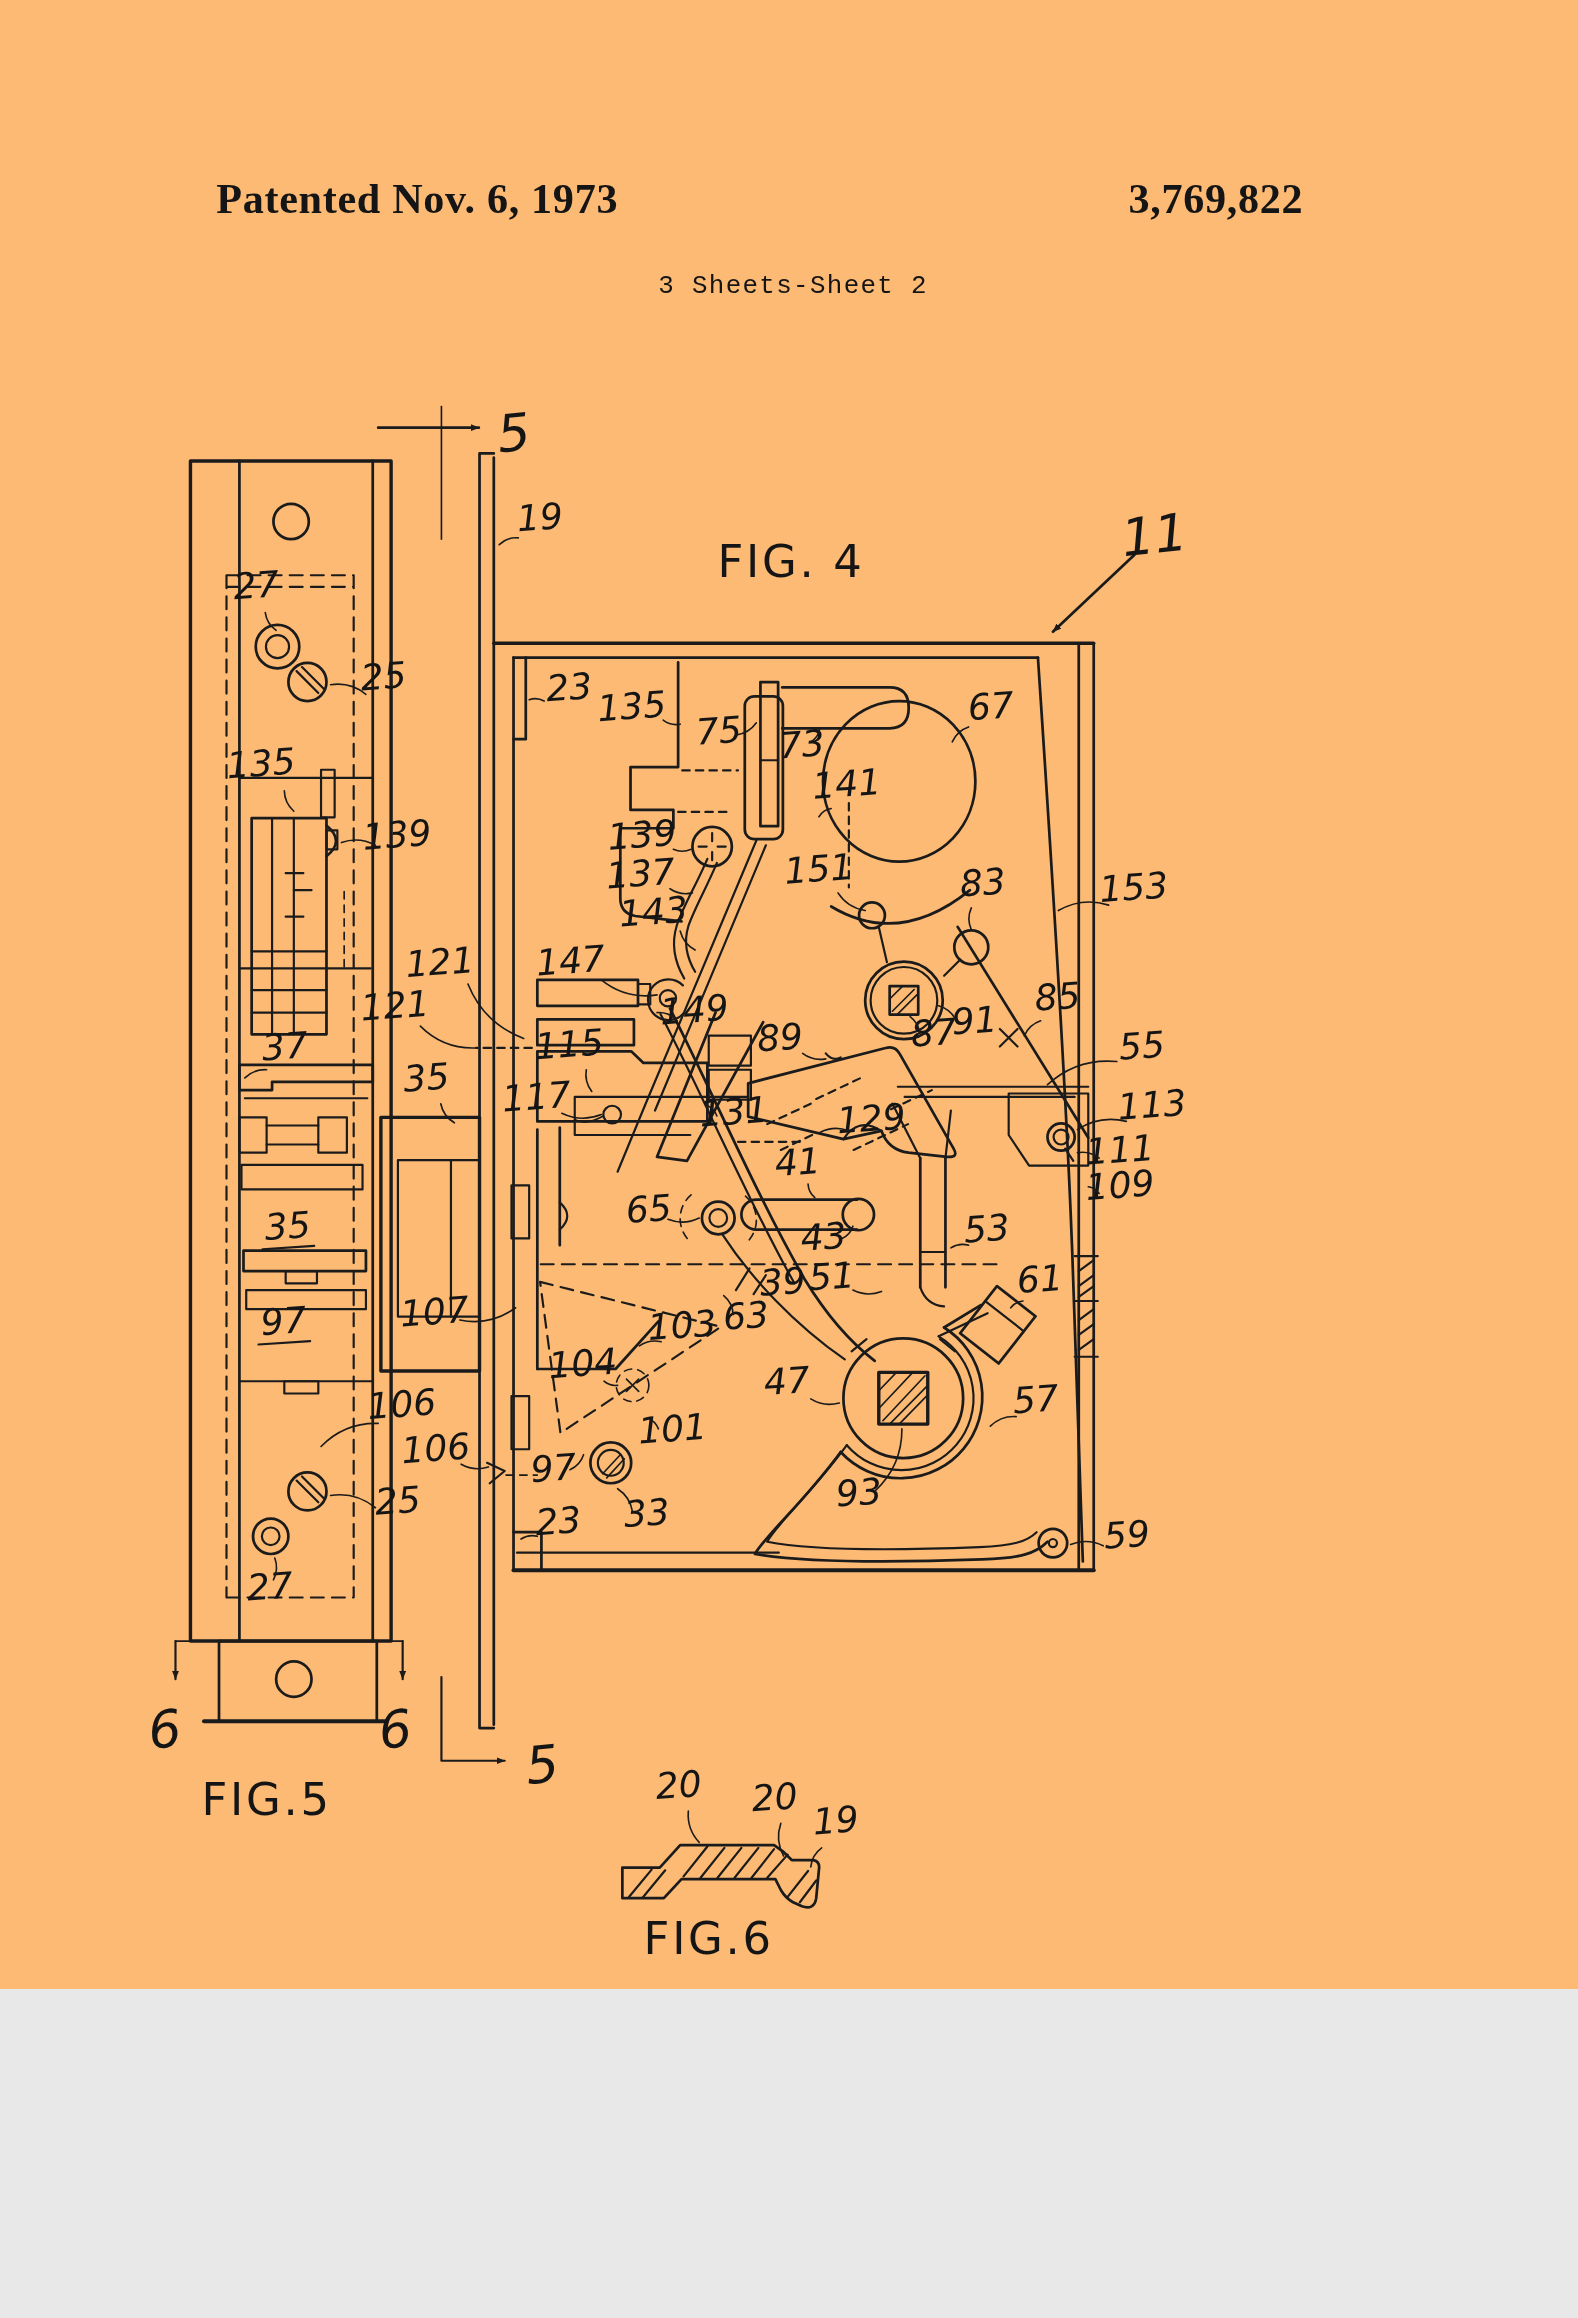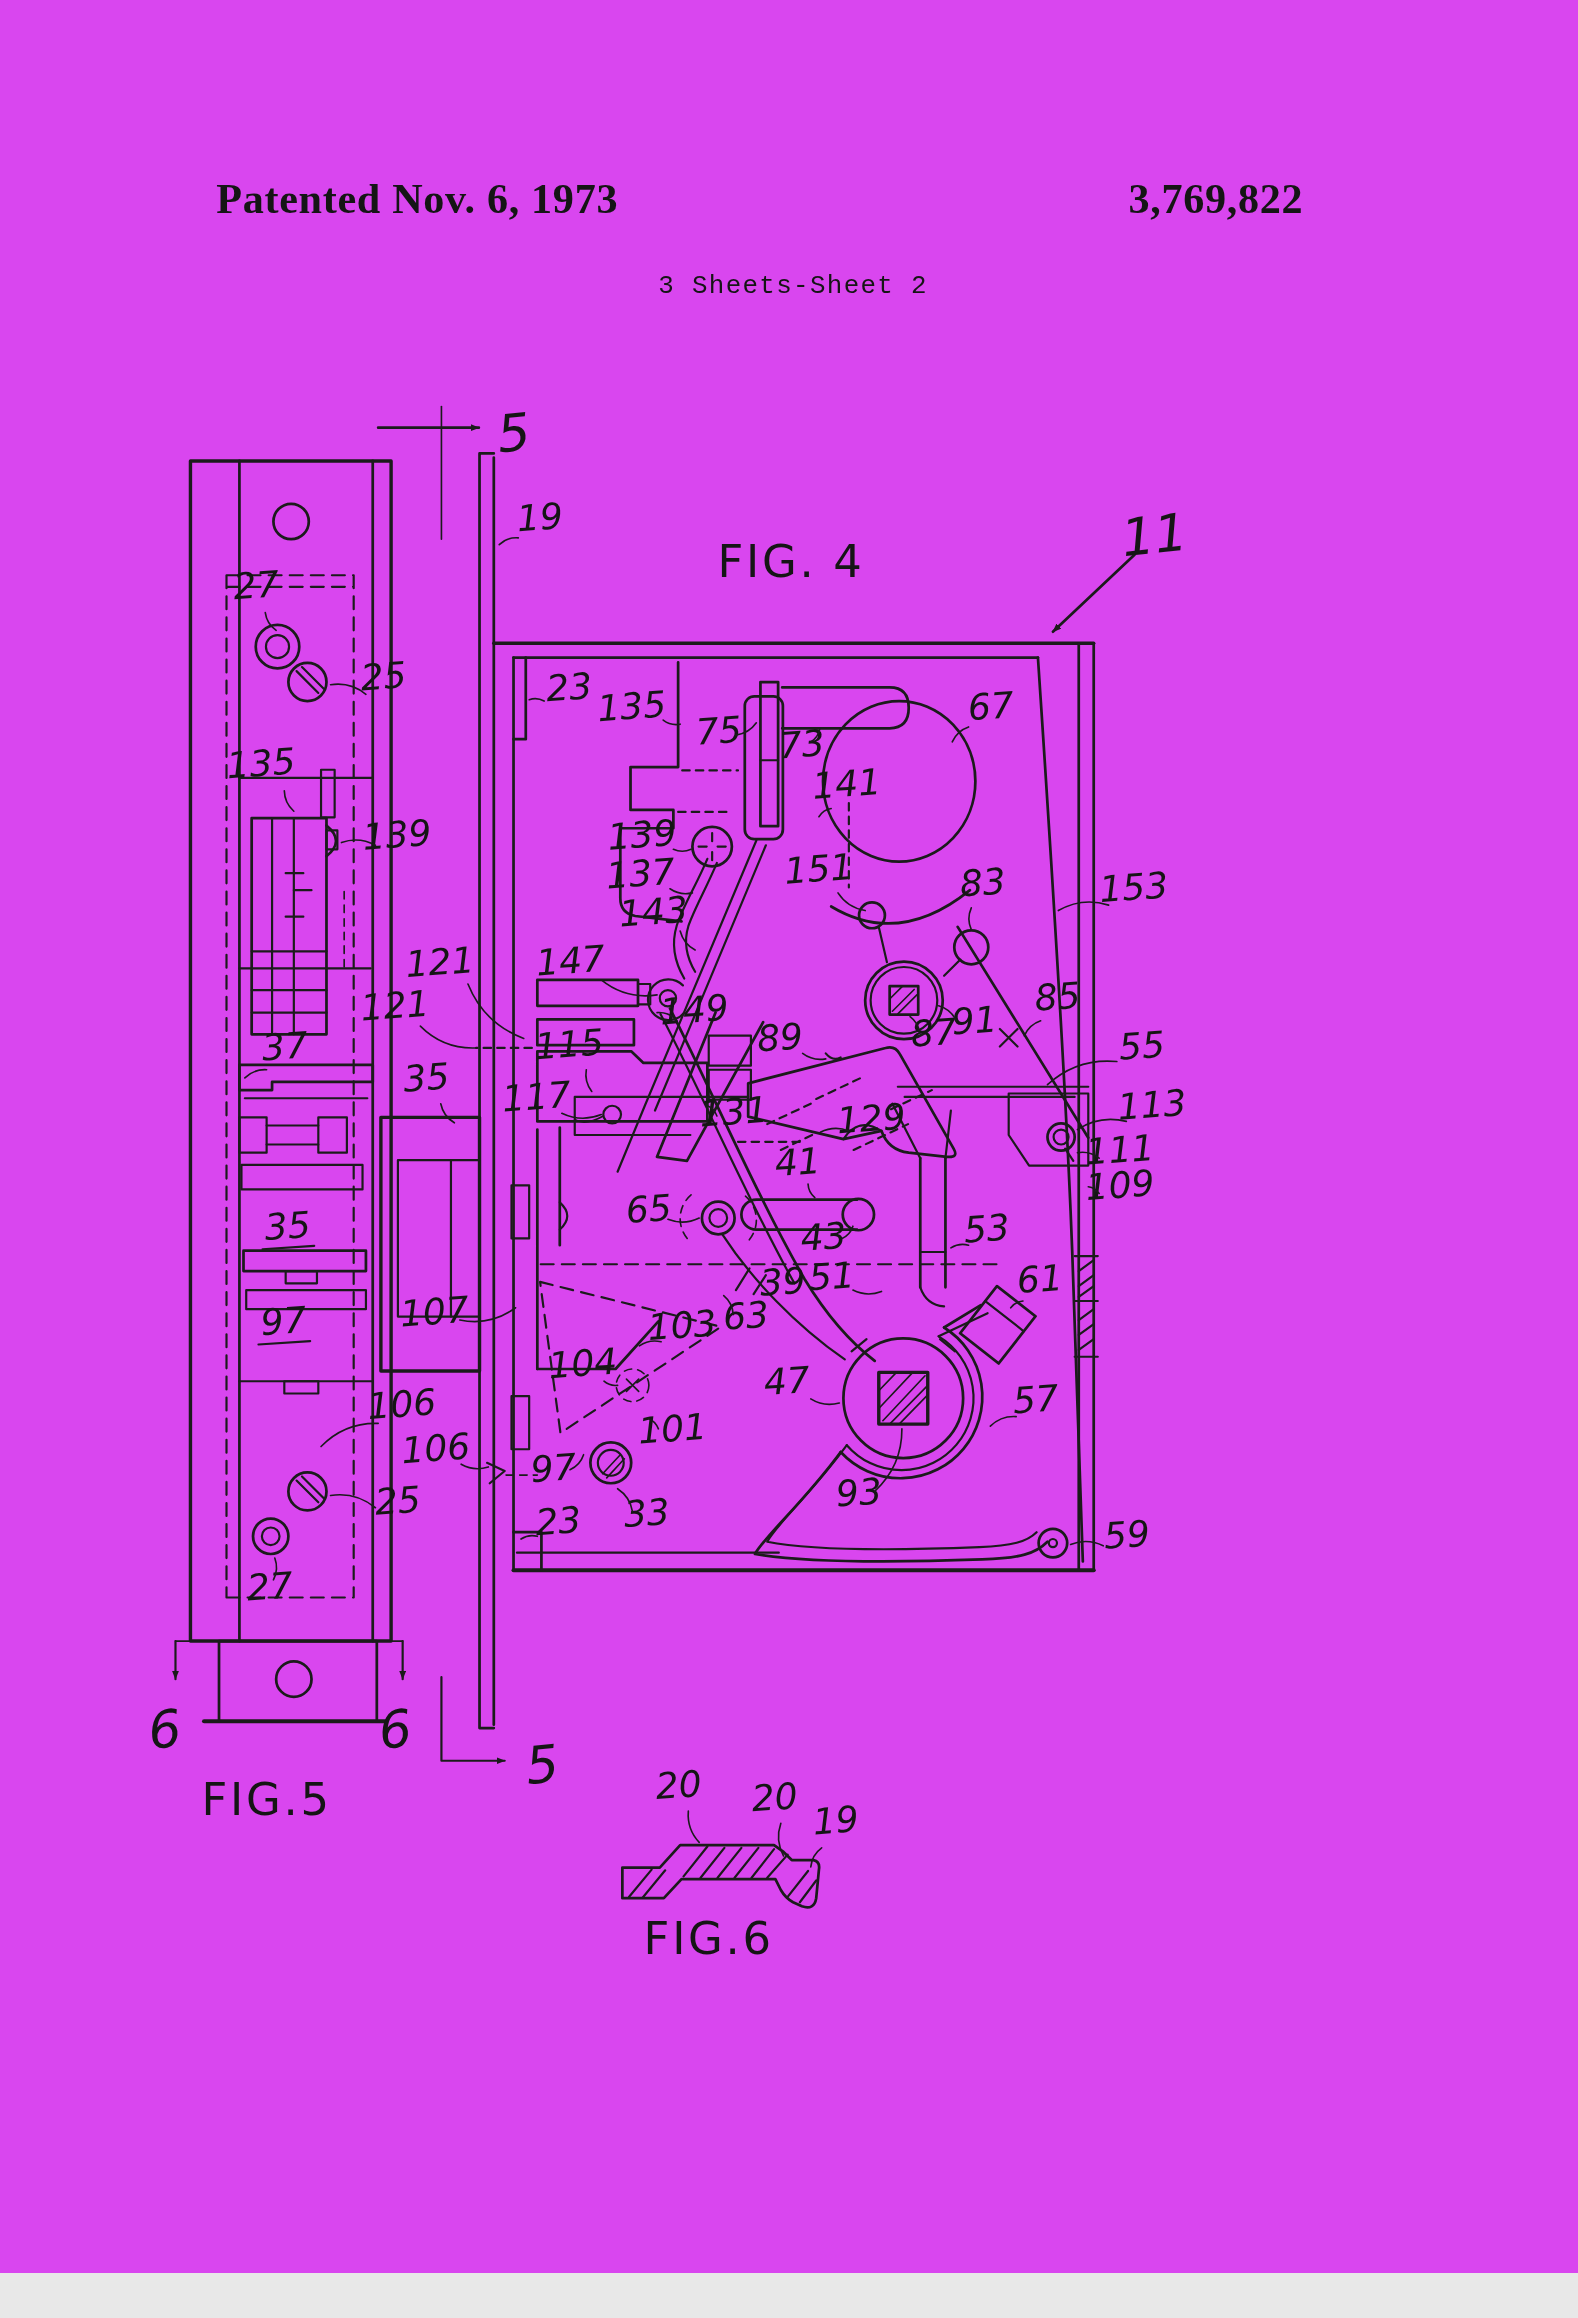--- a/index.html
+++ b/index.html
@@ -1,16 +1,16 @@
 <!DOCTYPE html>
 <html style="font-size:11px"><head>
 <meta charset="utf-8">
 <style>
   html,body{margin:0;padding:0;background:#e8e8e8;}
-  .sheet{position:relative;width:1578px;height:2273px;background:#d946ef;margin:0 auto;overflow:hidden;}
+  .sheet{position:relative;width:1578px;height:1989px;background:#fdba74;margin:0 auto;overflow:hidden;}
   svg{position:absolute;left:0;top:0;display:block;}
   .ink{stroke:#1b1b1b;fill:none;stroke-linecap:round;stroke-linejoin:round;}
   .s6{stroke-width:6;} .s5{stroke-width:5;} .s4{stroke-width:4;} .s3{stroke-width:3.2;} .s2{stroke-width:2.4;}
   .dash{stroke-dasharray:19 12;} .dash2{stroke-dasharray:11 9;}
   text{fill:#151515;}
   .hdr-serif{font-family:"Liberation Serif","DejaVu Serif",serif;font-weight:bold;font-size:62px;letter-spacing:1px;}
   .hdr-mono{font-family:"Liberation Mono","DejaVu Sans Mono",monospace;font-size:38px;letter-spacing:2px;}
   .figcap{font-family:"DejaVu Sans","Liberation Sans",sans-serif;font-size:66px;letter-spacing:4px;}
   .ref{font-family:"DejaVu Sans","Liberation Sans",sans-serif;font-style:italic;font-size:53px;}
   .sect{font-family:"DejaVu Sans","Liberation Sans",sans-serif;font-style:italic;font-size:76px;font-weight:500;}

